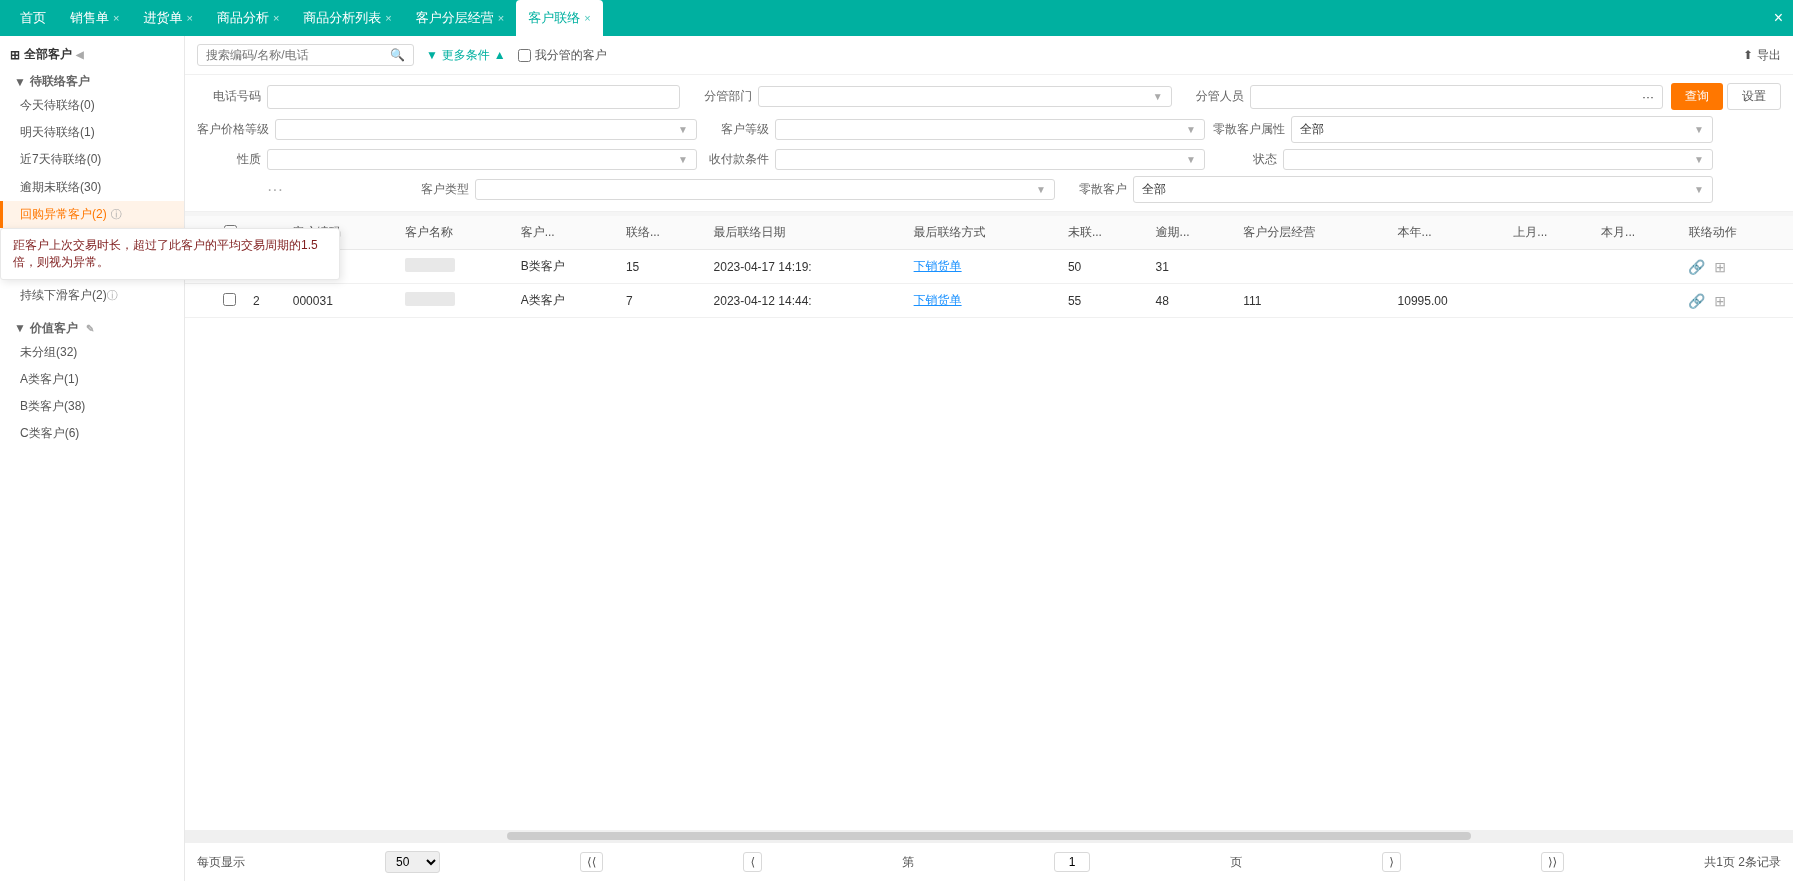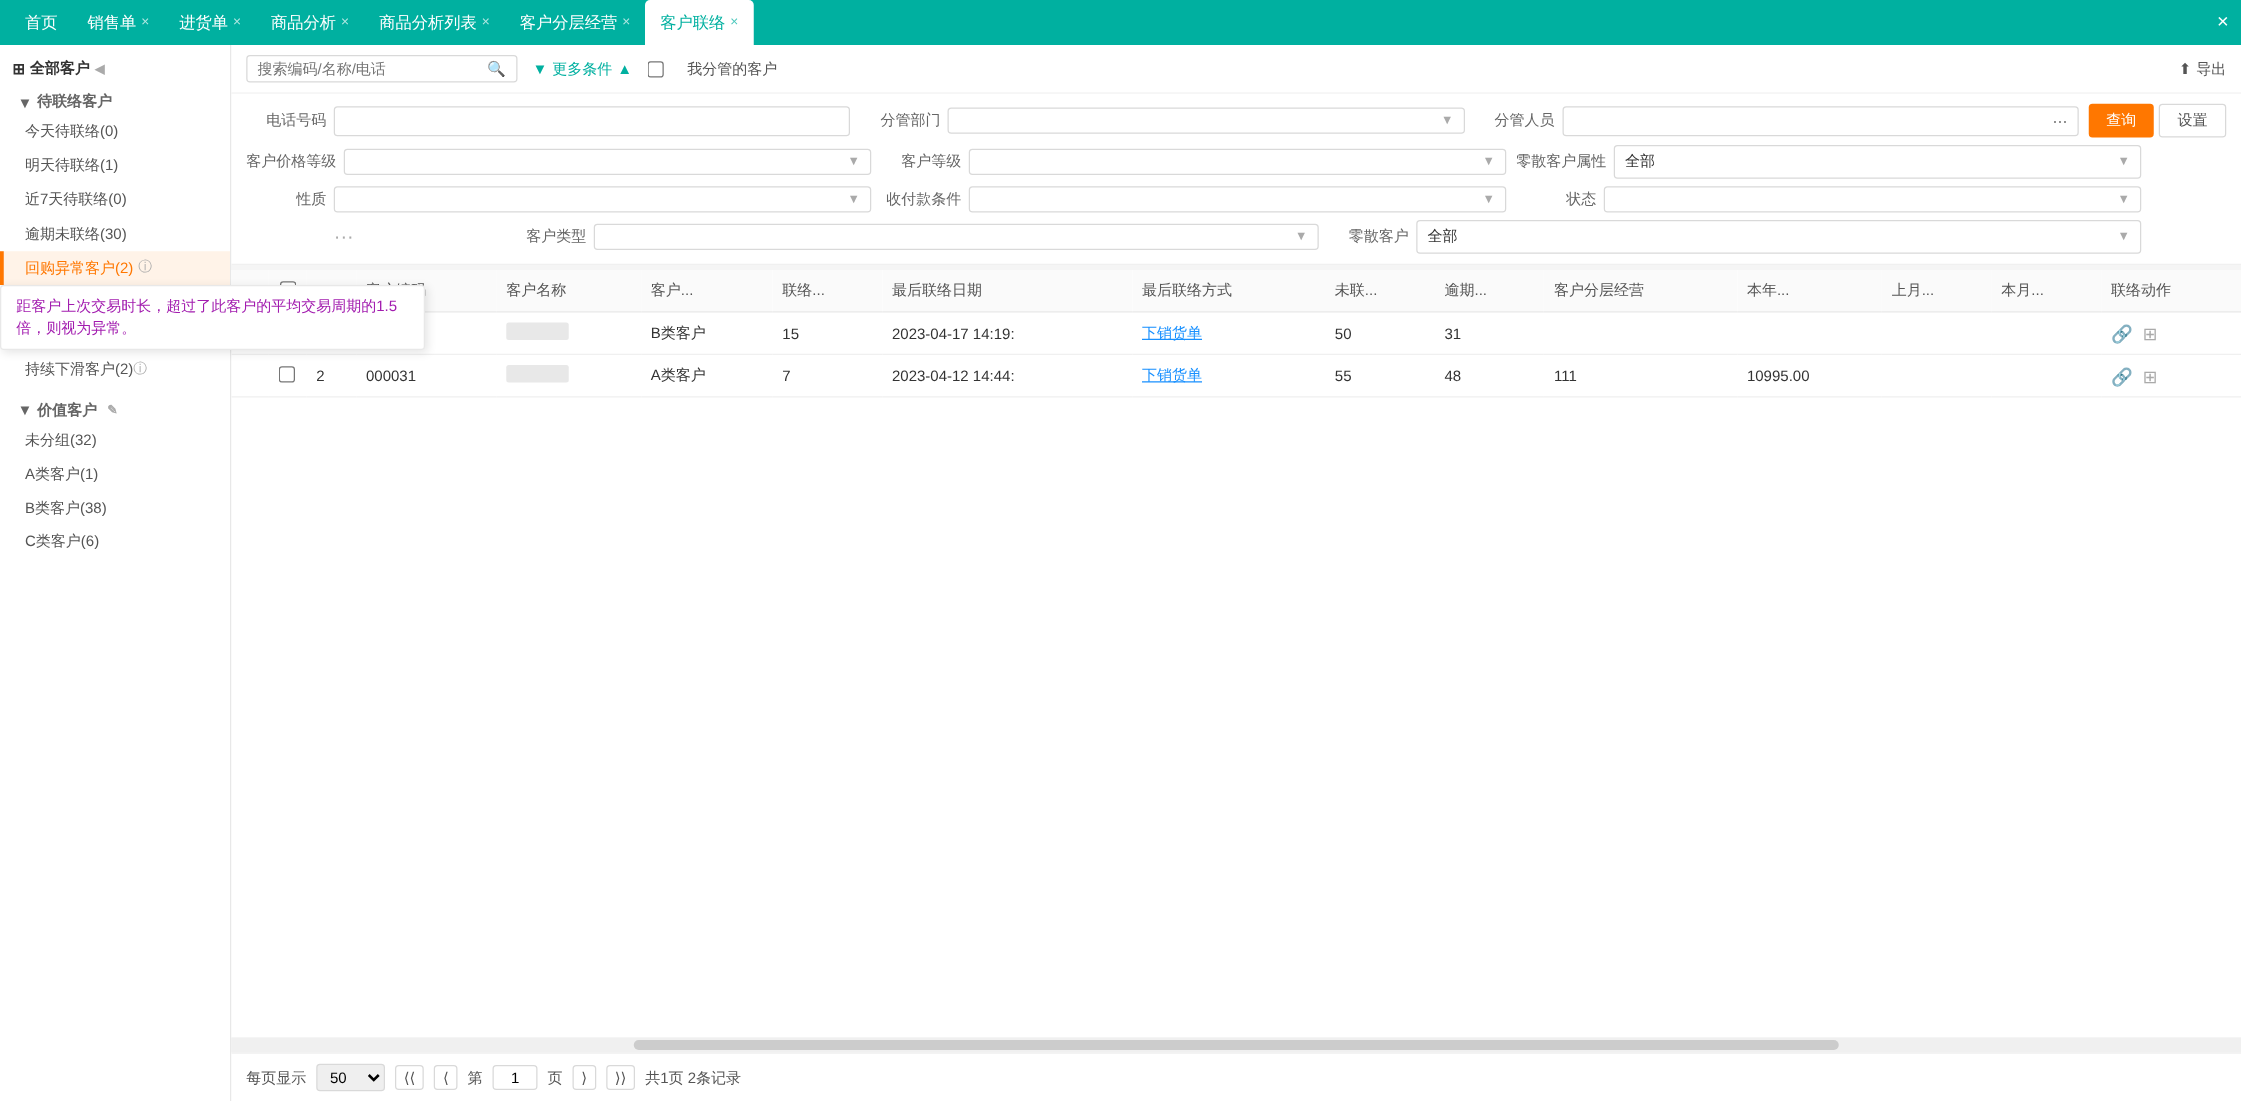--- a/index.html
+++ b/index.html
@@ -125,21 +125,21 @@
     
     .tooltip-box {
       position: absolute;
       left: 0;
       top: 228px;
       background: #fff;
       border: 1px solid #e8e8e8;
       box-shadow: 2px 2px 8px rgba(0,0,0,0.1);
       padding: 8px 12px;
       font-size: 12px;
-      color: #a21caf;
+      color: #7f1d1d;
       z-index: 100;
       max-width: 340px;
       border-radius: 3px;
     }
 
     
     .content-area {
       flex: 1;
       display: flex;
       flex-direction: column;
@@ -176,21 +176,21 @@
       display: flex;
       align-items: center;
       gap: 4px;
       color: #00b0a0;
       cursor: pointer;
       font-size: 12px;
       white-space: nowrap;
     }
     .my-customer-check {
       display: flex;
-      gap: 19px;
+      gap: 4px;
       font-size: 12px;
       color: #555;
       cursor: pointer;
     }
     .export-btn {
       margin-left: auto;
       display: flex;
       align-items: center;
       gap: 4px;
       color: #555;
@@ -312,21 +312,21 @@
     .link-text { color: #1890ff; text-decoration: underline; cursor: pointer; }
     .action-icons { display: flex; gap: 8px; align-items: center; }
     .action-icon { color: #aaa; cursor: pointer; font-size: 14px; }
 
     
     .pagination-bar {
       background: #fff;
       padding: 8px 12px;
       display: flex;
       align-items: center;
-      justify-content: flex-start;
+      justify-content: space-between;
       gap: 8px;
       border-top: 1px solid #f0f0f0;
       font-size: 12px;
       color: #555;
     }
     .page-size-select {
       border: 1px solid #d9d9d9;
       border-radius: 3px;
       padding: 2px 6px;
       font-size: 12px;

